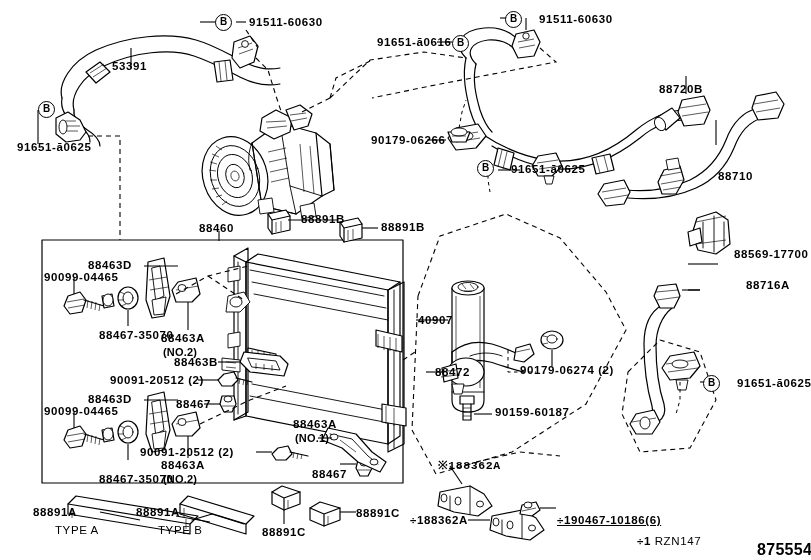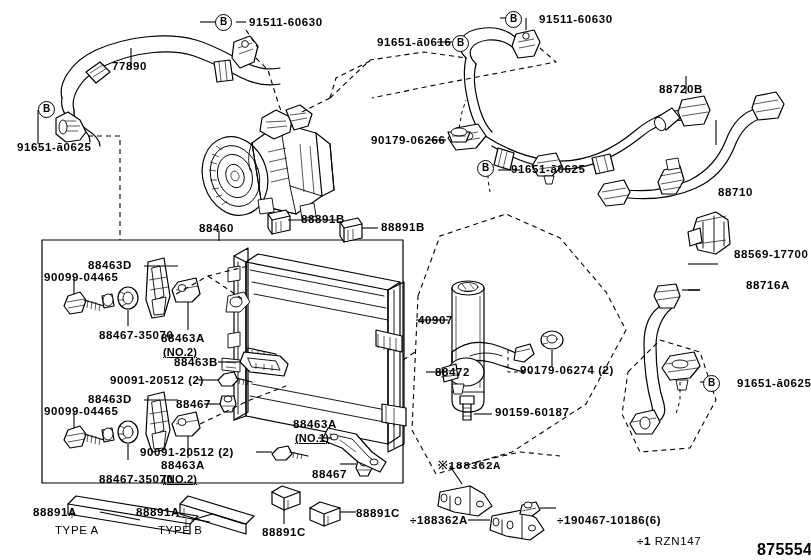--- a/index.html
+++ b/index.html
@@ -2,21 +2,21 @@
 <html><head>
 <meta charset="utf-8">
 <style>
   html,body{margin:0;padding:0;background:#ffffff;}
   body{width:811px;height:560px;overflow:hidden;
        font-family:"Liberation Sans",sans-serif;color:#000;}
   #sheet{position:relative;width:811px;height:560px;background:#fff;}
   svg.layer{position:absolute;left:0;top:0;width:811px;height:560px;}
   .lbl{position:absolute;white-space:nowrap;font-weight:bold;
        font-size:11.5px;letter-spacing:.6px;line-height:1.15;}
-  .lbl.sub{font-weight:bold;font-size:11px;letter-spacing:.2px;text-decoration:underline;}
+  .lbl.sub{font-weight:bold;font-size:11px;letter-spacing:.2px;}
   .lbl.thin{font-weight:normal;margin-left:22px;}
   .code{position:absolute;font-size:16px;font-weight:bold;letter-spacing:.3px;}
   .cirB{position:absolute;width:15px;height:15px;border:1.6px solid #000;
         border-radius:50%;font-size:10px;font-weight:bold;text-align:center;
         line-height:13px;background:#fff;}
   .sym{font-weight:bold;}
 </style>
 </head>
 <body>
 
@@ -475,33 +475,33 @@
 
   <div class="cirB" style="left:215px;top:14px;">B</div>
   <div class="lbl" style="left:249px;top:16px;">91511-60630</div>
 
   <div class="cirB" style="left:505px;top:11px;">B</div>
   <div class="lbl" style="left:539px;top:13px;">91511-60630</div>
 
   <div class="lbl" style="left:377px;top:36px;">91651-ā0616</div>
   <div class="cirB" style="left:452px;top:35px;">B</div>
 
-  <div class="lbl" style="left:112px;top:60px;">77890</div>
+  <div class="lbl" style="left:112px;top:60px;">53391</div>
 
   <div class="lbl" style="left:659px;top:83px;">88720B</div>
 
   <div class="cirB" style="left:38px;top:101px;">B</div>
   <div class="lbl" style="left:17px;top:141px;">91651-ā0625</div>
 
   <div class="lbl" style="left:371px;top:134px;">90179-06266</div>
 
   <div class="cirB" style="left:477px;top:160px;">B</div>
   <div class="lbl" style="left:511px;top:163px;">91651-ā0625</div>
 
-  <div class="lbl" style="left:718px;top:186px;">88710</div>
+  <div class="lbl" style="left:718px;top:170px;">88710</div>
 
   <div class="lbl" style="left:301px;top:213px;">88891B</div>
   <div class="lbl" style="left:381px;top:221px;">88891B</div>
 
   <div class="lbl" style="left:199px;top:222px;">88460</div>
 
   <div class="lbl" style="left:734px;top:248px;">88569-17700</div>
 
   <div class="lbl" style="left:88px;top:259px;">88463D</div>
   <div class="lbl" style="left:44px;top:271px;">90099-04465</div>
@@ -550,21 +550,21 @@
   <div class="lbl" style="left:356px;top:507px;">88891C</div>
 
   <div class="lbl" style="left:438px;top:459px;font-family:Liberation Mono, monospace;">
     <span class="sym">※1</span><span>88362A</span>
   </div>
 
   <div class="lbl" style="left:410px;top:514px;">
     <span class="sym">÷1</span><span>88362A</span>
   </div>
 
-  <div class="lbl" style="left:557px;top:514px;">
+  <div class="lbl" style="left:557px;top:514px;text-decoration:underline;">
     <span class="sym">÷1</span><span>90467-10186(6)</span>
   </div>
 
   <div class="lbl thin" style="left:615px;top:535px;">
     <span class="sym">÷1</span> <span>RZN147</span>
   </div>
 
   <div class="code" style="left:757px;top:541px;">875554A</div>
 
 </div>

